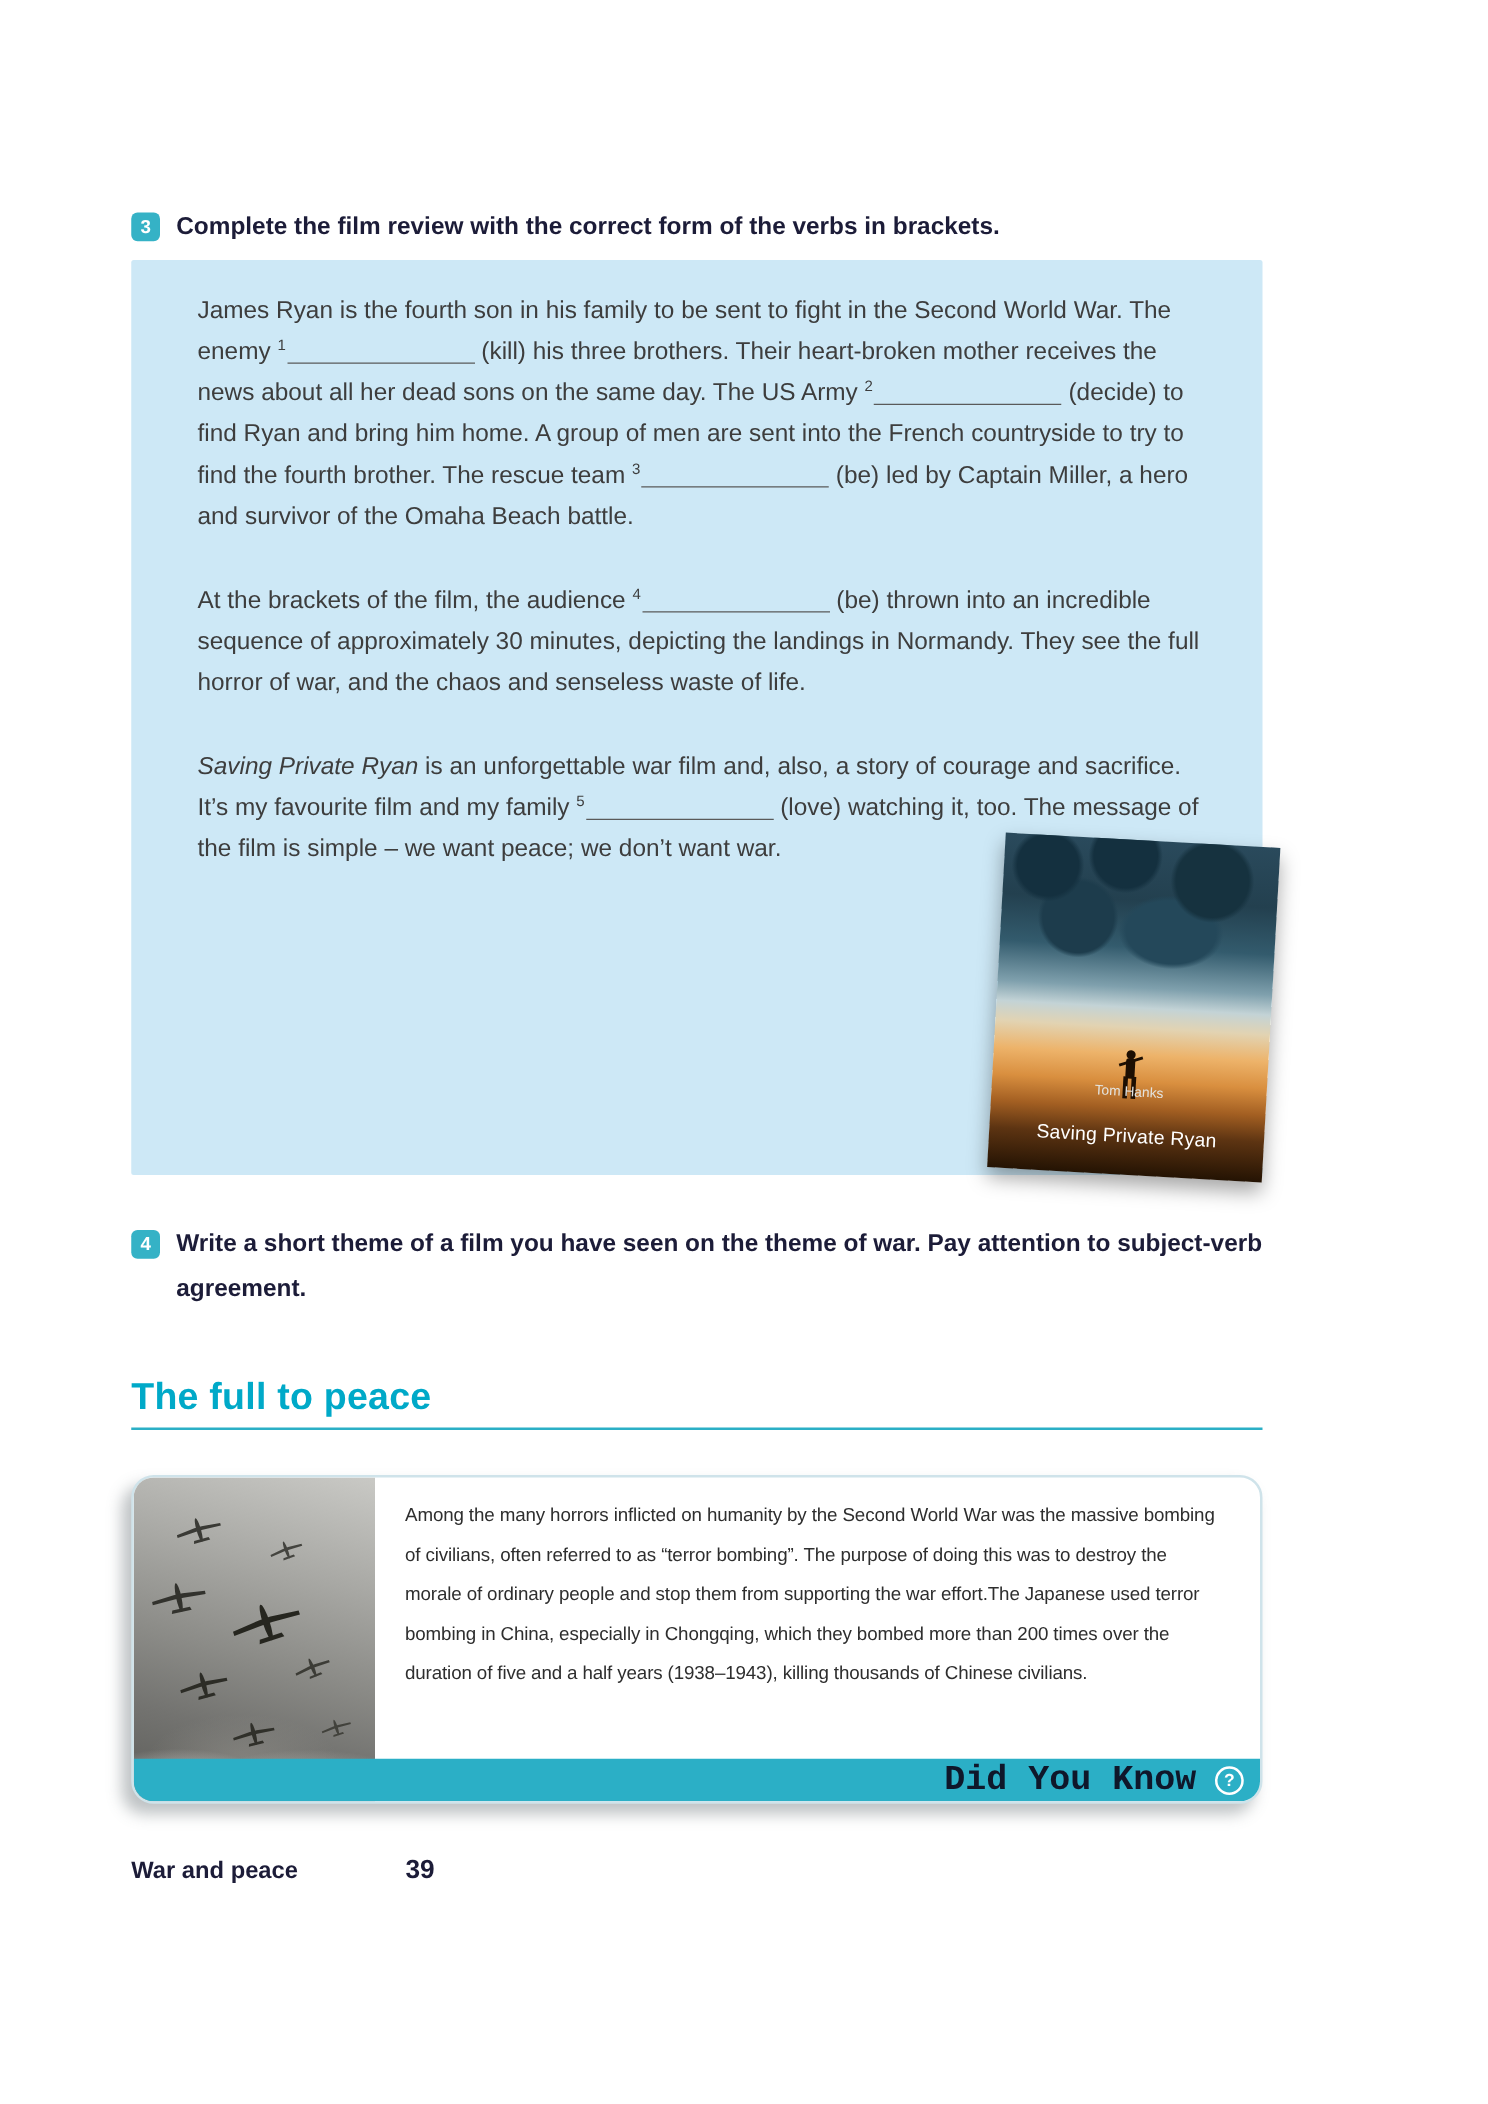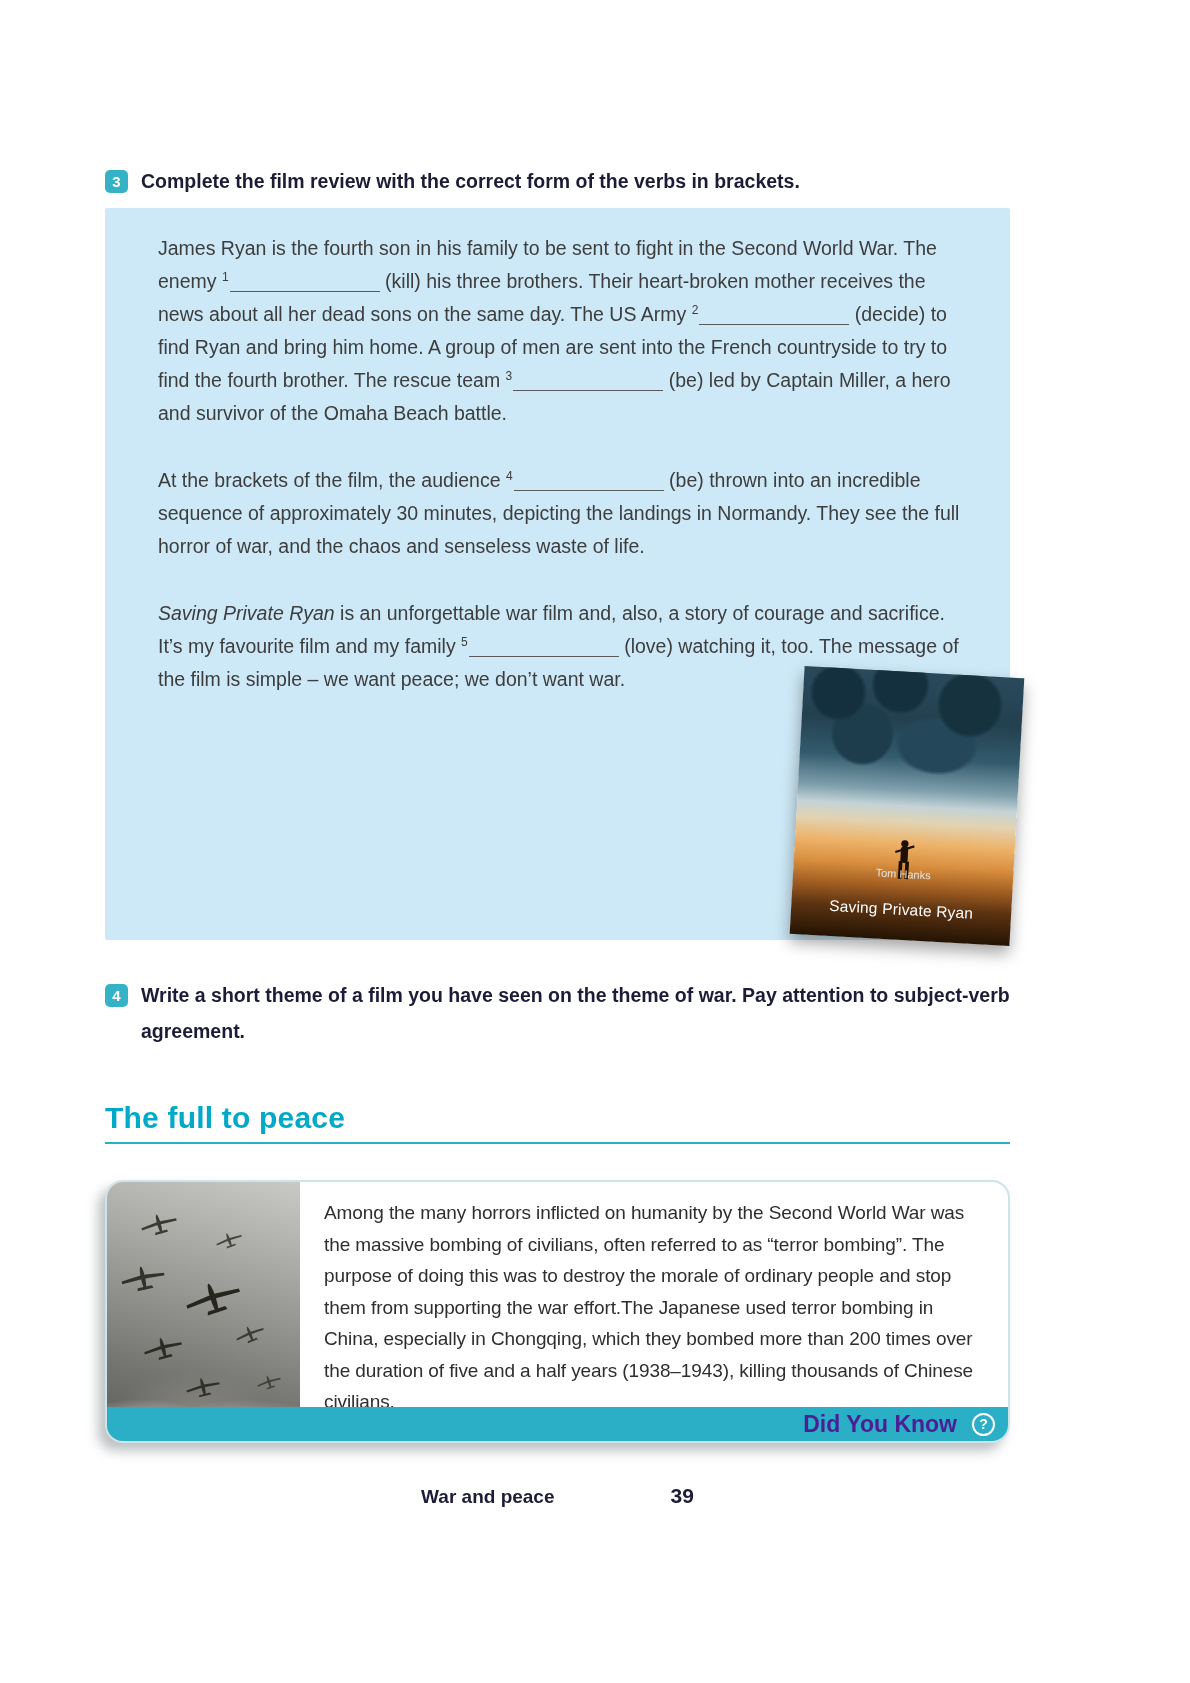--- a/index.html
+++ b/index.html
@@ -81,40 +81,40 @@
   .dyk-photo {
     flex:none; width:193px; position:relative;
     background:
       radial-gradient(ellipse 130px 60px at 18% 100%, rgba(250,250,248,0.95), rgba(250,250,248,0) 70%),
       radial-gradient(ellipse 160px 70px at 72% 103%, rgba(235,235,230,0.9), rgba(235,235,230,0) 70%),
       radial-gradient(ellipse 110px 55px at 45% 88%, rgba(150,148,142,0.55), rgba(150,148,142,0) 70%),
       linear-gradient(195deg, #c9c9c5 0%, #a8a8a4 30%, #8b8b87 55%, #737370 75%, #5c5c58 100%);
   }
   .dyk-body {
     flex:1; padding:15px 30px 44px 24px;
-    font-size:19px; line-height:31.5px; color:#2e2e2e; letter-spacing:-0.1px;
+    font-size:15px; line-height:31.5px; color:#2e2e2e; letter-spacing:-0.1px;
   }
   .dyk-bar {
     position:absolute; left:0; right:0; bottom:0; height:34px; background:#2bafc6;
     display:flex; align-items:center; justify-content:flex-end; gap:15px; padding-right:13px;
   }
   .dyk-label {
-    color:#4c1d95; font-family:Liberation Sans, sans-serif;
-    font-weight:700; font-size:23px;
+    color:#0f172a; font-family:Liberation Mono, monospace;
+    font-weight:700; font-size:28px;
   }
   .dyk-help {
     width:23px; height:23px; border:2px solid #ffffff; border-radius:50%;
     color:#ffffff; font-size:14px; font-weight:700;
     display:flex; align-items:center; justify-content:center;
   }
 
   
   .footer {
     position:absolute; top:1484px; left:105px; width:905px;
-    display:flex; justify-content:center; align-items:baseline; gap:88px;
+    display:flex; justify-content:flex-start; align-items:baseline; gap:58px;
     color:#1c1c38;
   }
   .footer-section { font-weight:700; font-size:19px; }
   .footer-page { font-weight:700; font-size:21px;margin-left:28px; }
 </style>
 </head>
 <body>
 
 <div class="page">
 

